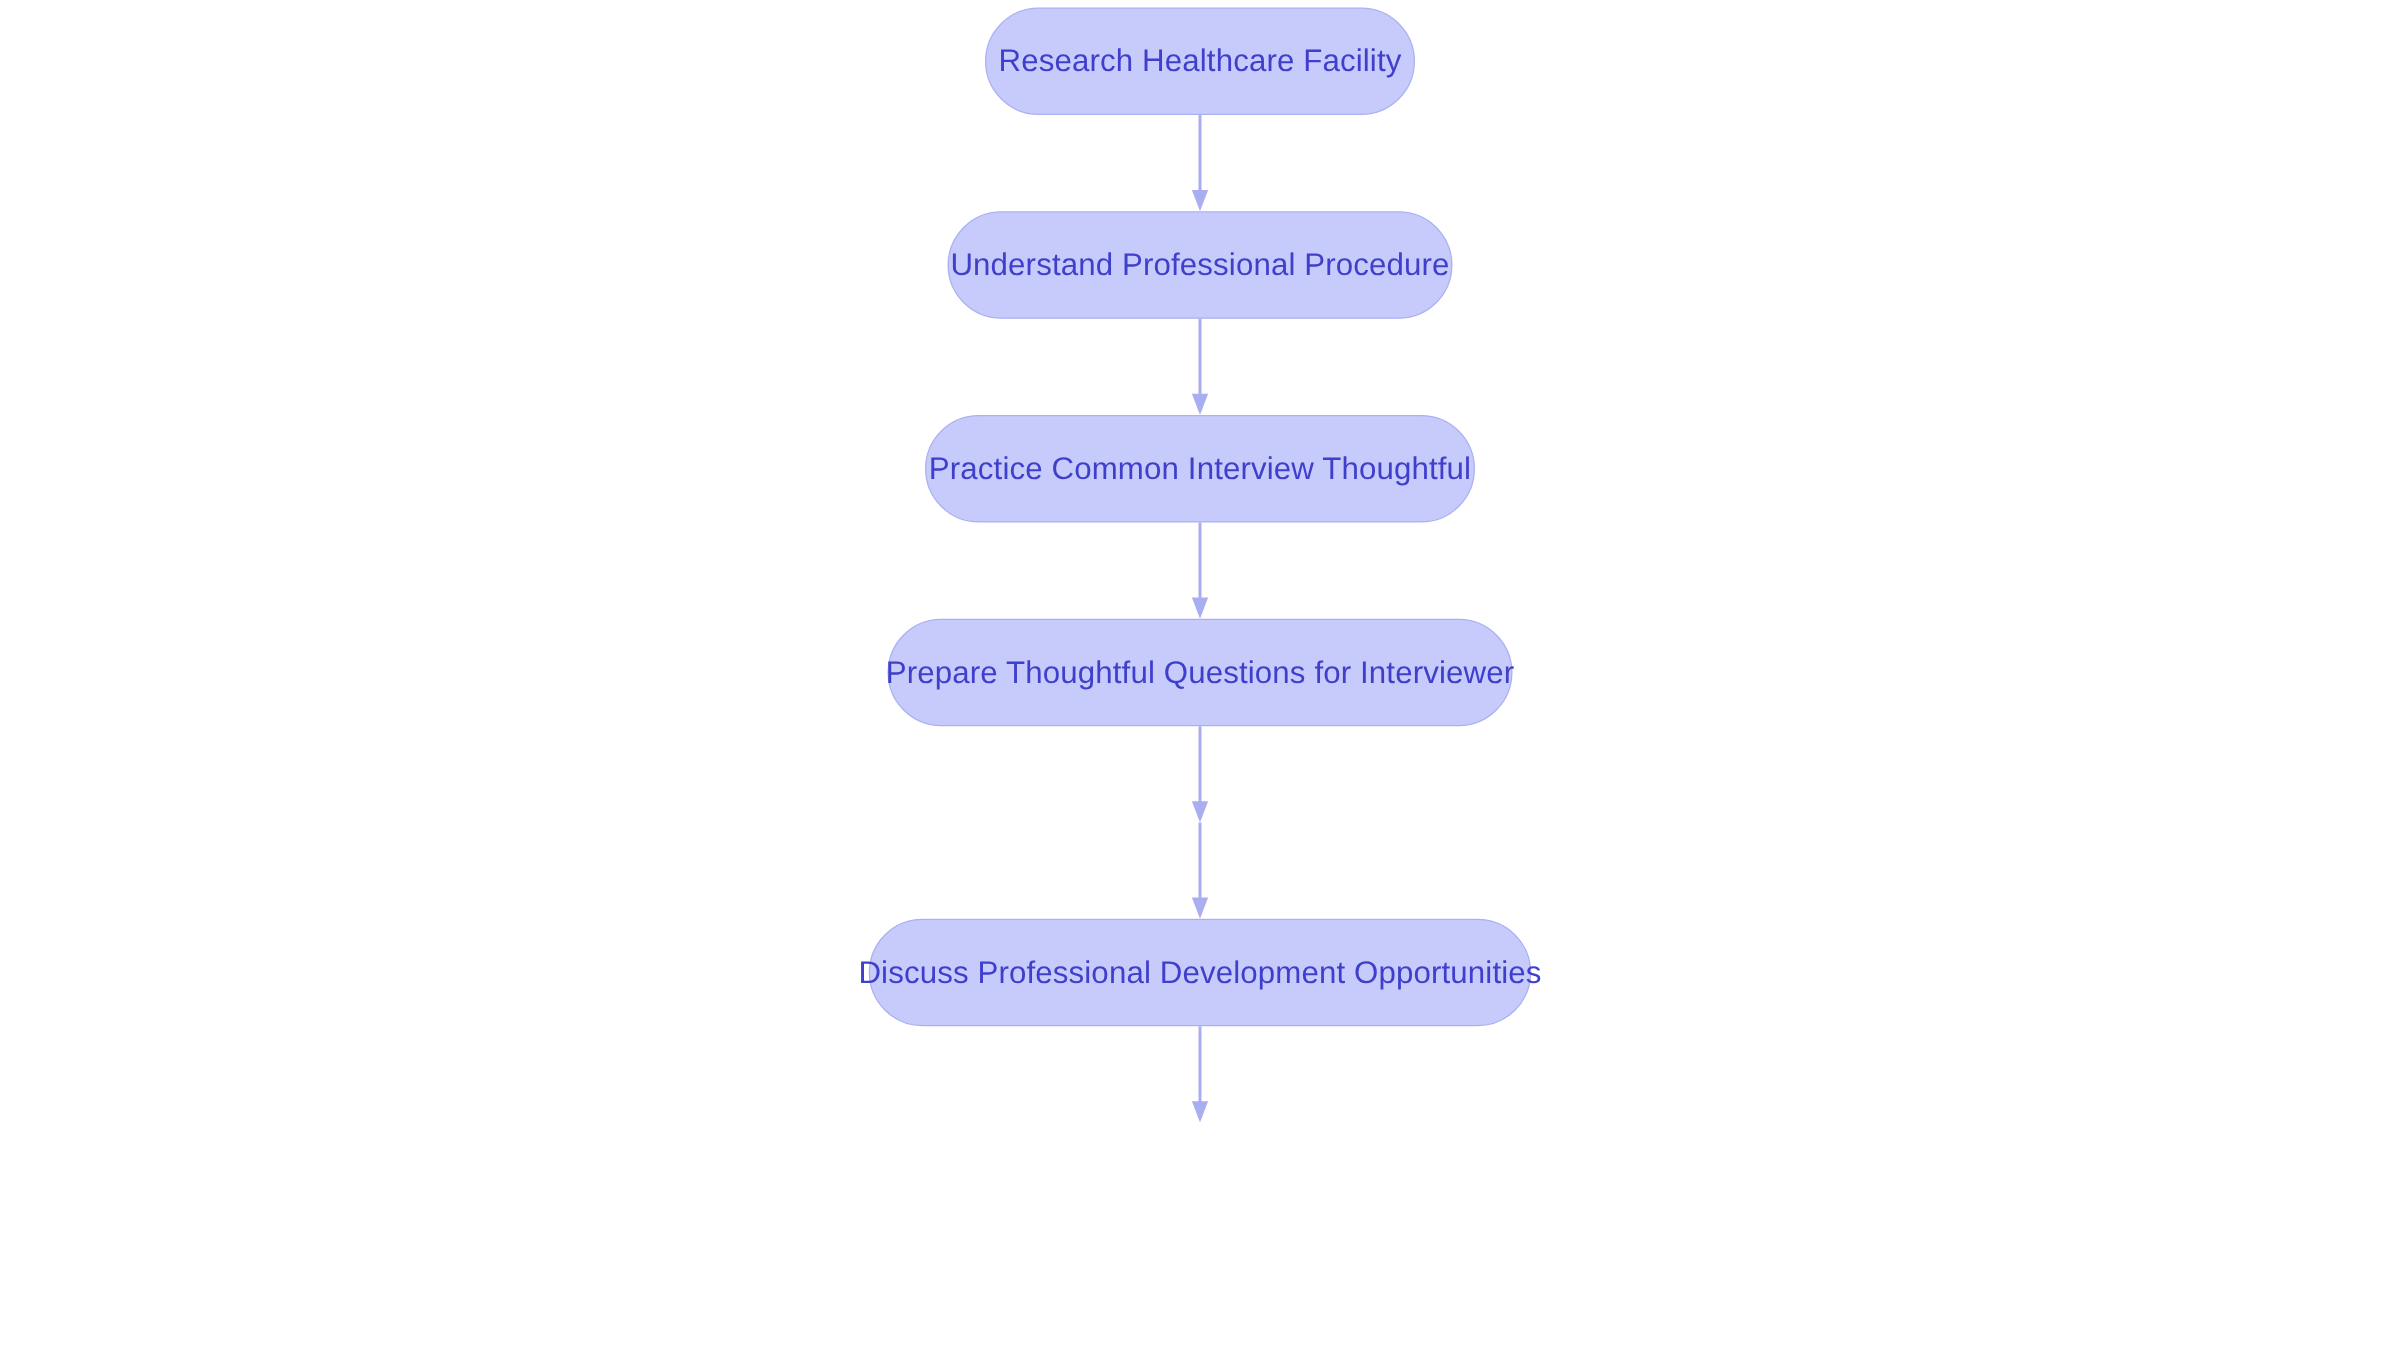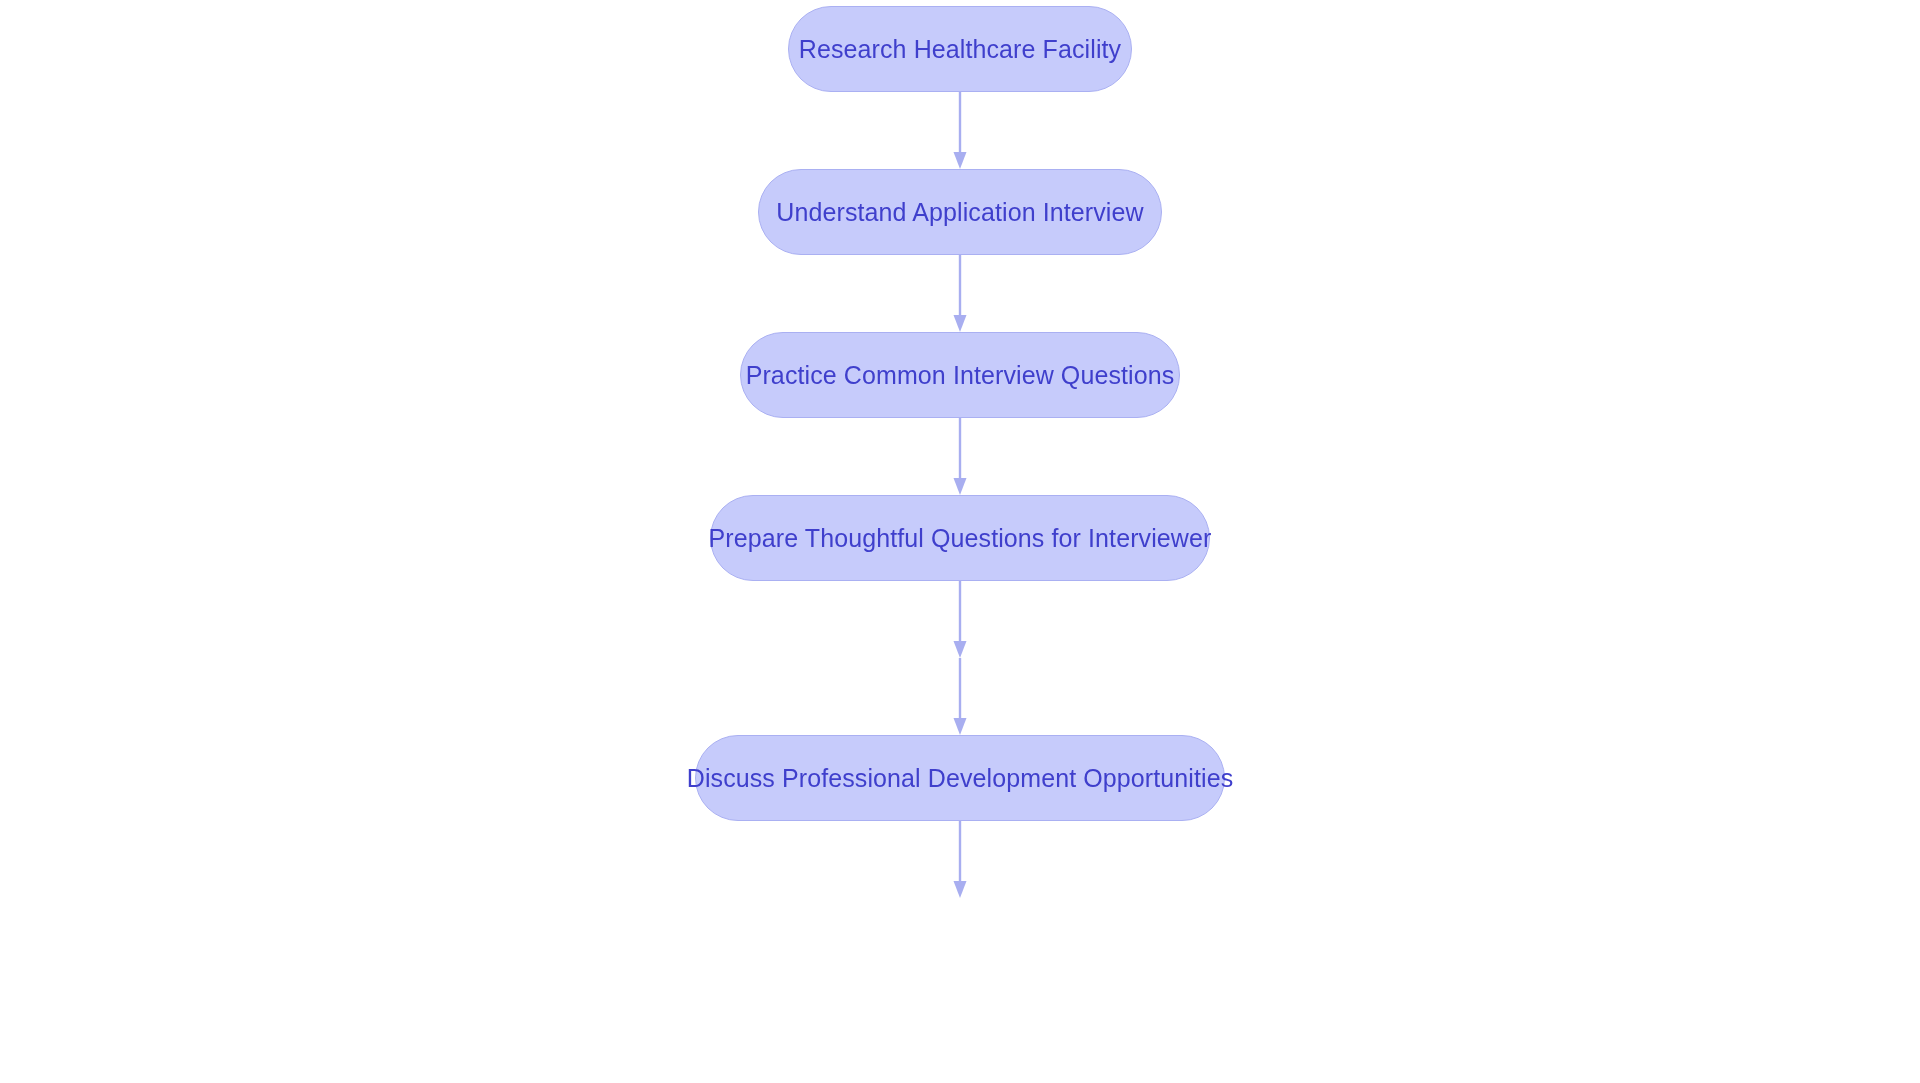--- a/index.html
+++ b/index.html
@@ -95,32 +95,32 @@
     </div>
 
     <div class="connector">
       <svg viewBox="0 0 14 77" xmlns="http://www.w3.org/2000/svg" aria-hidden="true">
         <line x1="7" y1="0" x2="7" y2="62" stroke="#a8aef0" stroke-width="2.4"></line>
         <polygon points="0.5,60 13.5,60 7,77" fill="#a8aef0"></polygon>
       </svg>
     </div>
 
     <div class="node w-1">
-      <span class="node-label">Understand Application Interview</span>
+      <span class="node-label">Understand Professional Procedure</span>
     </div>
 
     <div class="connector">
       <svg viewBox="0 0 14 77" xmlns="http://www.w3.org/2000/svg" aria-hidden="true">
         <line x1="7" y1="0" x2="7" y2="62" stroke="#a8aef0" stroke-width="2.4"></line>
         <polygon points="0.5,60 13.5,60 7,77" fill="#a8aef0"></polygon>
       </svg>
     </div>
 
     <div class="node w-2">
-      <span class="node-label">Practice Common Interview Questions</span>
+      <span class="node-label">Practice Common Interview Thoughtful</span>
     </div>
 
     <div class="connector">
       <svg viewBox="0 0 14 77" xmlns="http://www.w3.org/2000/svg" aria-hidden="true">
         <line x1="7" y1="0" x2="7" y2="62" stroke="#a8aef0" stroke-width="2.4"></line>
         <polygon points="0.5,60 13.5,60 7,77" fill="#a8aef0"></polygon>
       </svg>
     </div>
 
     <div class="node w-3">

